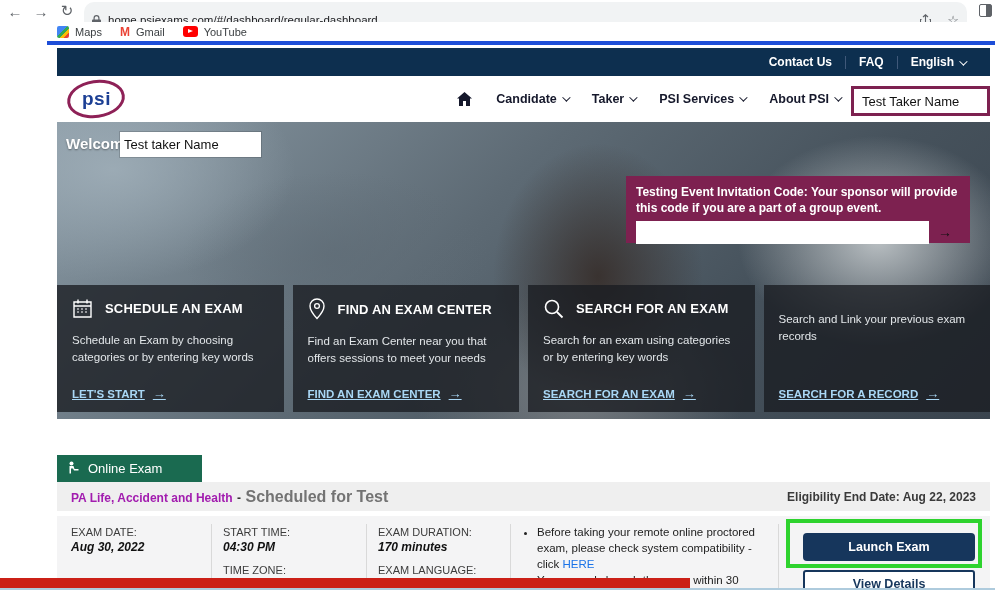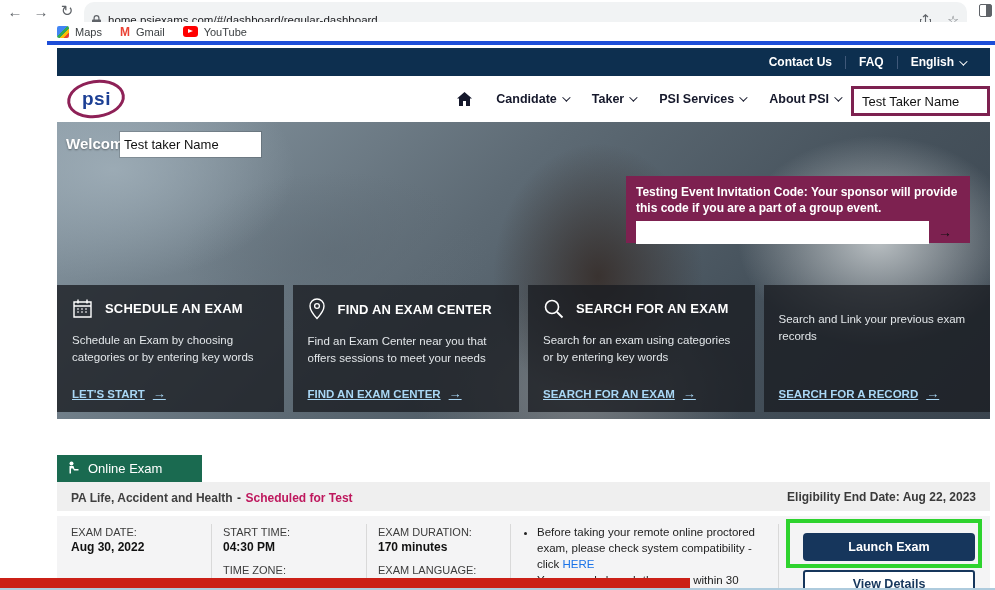--- a/index.html
+++ b/index.html
@@ -82,29 +82,29 @@
   .card-body { color:#e2e6e9; font-size:11.5px; line-height:1.45; margin-top:13px; max-width:200px; }
   .card-link { margin-top:auto; color:#a9d7f5; font-weight:bold; font-size:11.5px; text-decoration:underline;
     cursor:pointer; display:flex; align-items:center; gap:8px; }
   .card-link .arr { text-decoration:none; font-size:13px; }
 
   
   .online-tab { position:absolute; left:57px; top:455px; width:145px; height:27px; background:#1a6a50;
     color:#fff; font-size:13px; display:flex; align-items:center; gap:8px; padding-left:10px; cursor:pointer; }
   .exam-header { position:absolute; left:57px; top:482px; width:933px; height:29px; background:#efefef;
     display:flex; align-items:center; justify-content:space-between; padding:0 14px; }
-  .exam-title { font-size:12px; font-weight:bold; color:#404040; }
-  .exam-status { font-size:12px; font-weight:bold; color:#be185d; }
+  .exam-title { font-size:12px; font-weight:bold; color:#a21caf; }
+  .exam-status { font-size:16px; font-weight:bold; color:#737373; }
   .exam-sep { font-size:12px; color:#333; font-weight:bold; }
   .eligibility { font-size:12px; font-weight:bold; color:#3a3a3a; }
 
   .exam-details { position:absolute; left:57px; top:516px; width:933px; height:74px; background:#f4f4f5; }
   .vdiv { position:absolute; top:8px; bottom:0; width:1px; background:#d9d9d9; }
   .fld-label { font-size:11px; color:#3c3c3c; }
-  .fld-value { font-size:12px; font-weight:bold; color:#111; margin-top:2px; }
+  .fld-value { font-size:12px; font-weight:bold; color:#111; margin-top:2px;font-style:italic; }
   .fld { position:absolute; }
   .bullets { position:absolute; left:466px; top:8px; width:248px; }
   .bullets li { font-size:11.5px; color:#222; line-height:1.4; margin-left:14px; }
   .bullets a { color:#1a73e8; text-decoration:none; cursor:pointer; }
 
   .green-annot { position:absolute; left:729px; top:3px; width:196px; height:49px; border:4px solid #2ed32e; }
   .launch-btn { position:absolute; left:746px; top:17px; width:172px; height:28px; background:#16365c;
     border:none; border-radius:4px; color:#fff; font-weight:bold; font-size:12.5px; cursor:pointer;
     font-family:"Liberation Sans", sans-serif; }
   .details-btn { position:absolute; left:746px; top:54px; width:172px; height:27px; background:#fff;

